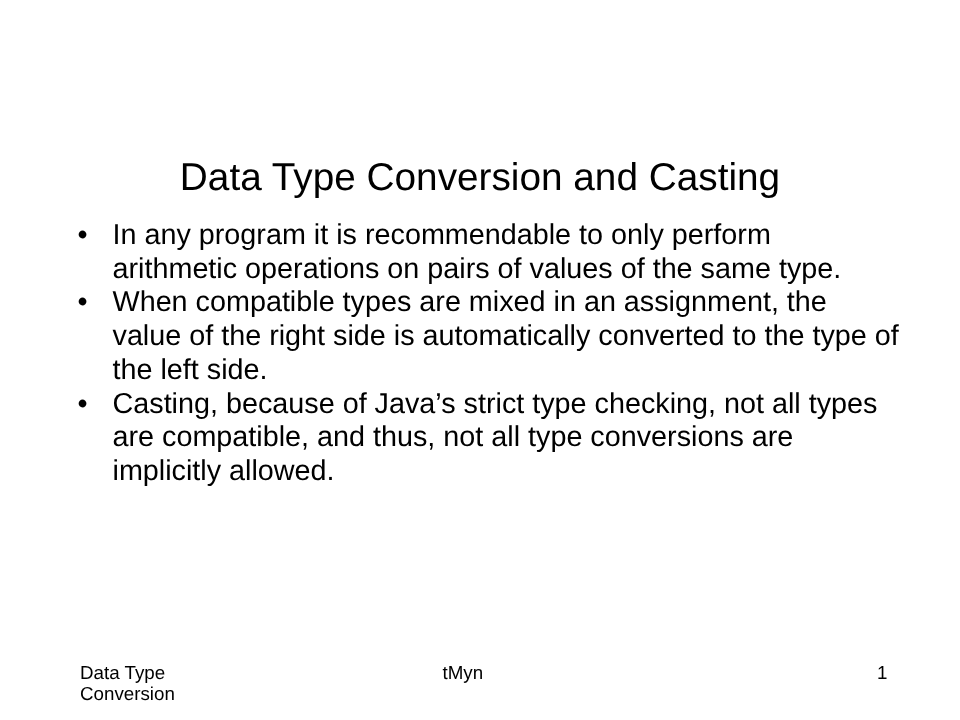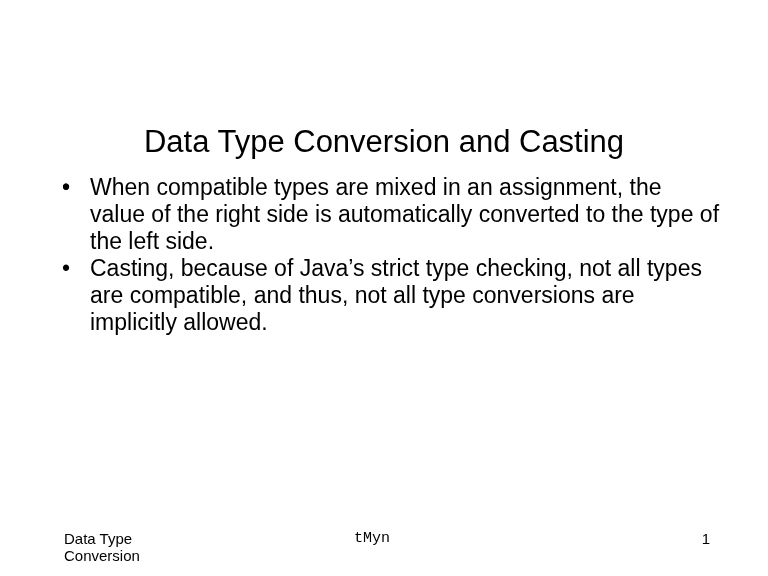--- a/index.html
+++ b/index.html
@@ -13,31 +13,32 @@
   }
   .bullets {
     position: absolute; left: 62px; top: 174px; width: 660px; margin: 0; padding: 0; list-style: none;
   }
   .bullets li {
     position: relative; padding-left: 28px; font-size: 23px; line-height: 27px; margin-bottom: 0;
   }
   .bullets li .dot { position: absolute; left: 0; top: 0; }
   .footer { position: absolute; top: 530px; font-size: 15px; line-height: 17px; }
   .f-left { left: 64px; width: 110px; }
-  .f-center { left: 354px; font-family: Liberation Mono, monospace; }
+  .f-center { left: 354px; }
   .f-right { left: 696px; width: 14px; text-align: right; }
 </style>
 </head>
 <body>
 
 <div>
   <div class="title">Data Type Conversion and Casting</div>
   <ul class="bullets">
     <li>
       <span class="dot">•</span>
+      <span>In any program it is recommendable to only perform arithmetic operations on pairs of values of the same type.</span>
     </li>
     <li>
       <span class="dot">•</span>
       <span>When compatible types are mixed in an assignment, the value of the right side is automatically converted to the type of the left side.</span>
     </li>
     <li>
       <span class="dot">•</span>
       <span>Casting, because of Java’s strict type checking, not all types are compatible, and thus, not all type conversions are implicitly allowed.</span>
     </li>
   </ul>

